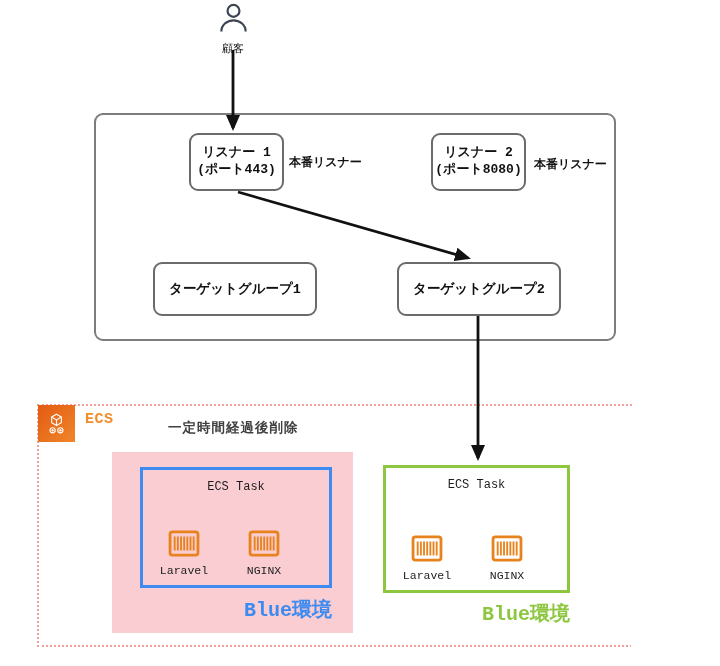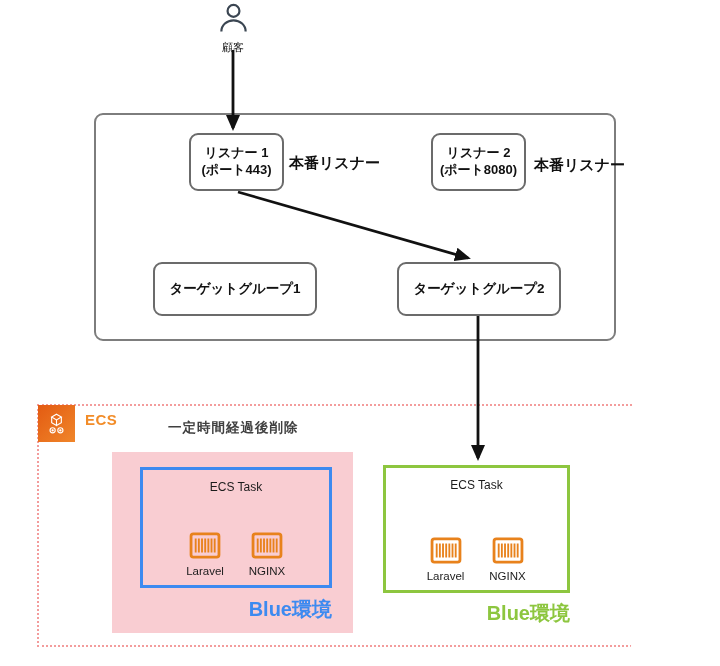--- a/index.html
+++ b/index.html
@@ -1,38 +1,38 @@
 <!DOCTYPE html>
 <html><head>
 <meta charset="utf-8">
 <style>
   html,body{margin:0;padding:0;background:#fff;}
   #canvas{
     position:relative;width:632px;height:666px;background:#ffffff;
-    font-family:Liberation Sans, sans-serif;color:#111;overflow:hidden;border-radius:27px;
+    font-family:Liberation Mono, monospace;color:#111;overflow:hidden;border-radius:27px;
   }
   .abs{position:absolute;}
   
   .alb-box{
     left:94px;top:113px;width:522px;height:228px;
     border:2px solid #7d7d7d;border-radius:9px;background:#fff;box-sizing:border-box;
   }
   .alb-title{
     left:94px;top:114px;width:522px;text-align:center;
     font-size:15px;font-weight:bold;letter-spacing:.5px;
   }
   .node{
     border:2px solid #6b6b6b;border-radius:9px;background:#fff;box-sizing:border-box;
     display:flex;align-items:center;justify-content:center;text-align:center;
     font-weight:bold;
   }
   .listener{width:95px;height:58px;font-size:13px;line-height:1.3;justify-content:center;}
   .listener1{left:189px;top:133px;}
   .listener2{left:431px;top:133px;}
-  .note-label{font-size:15px;font-weight:bold;white-space:nowrap;}
+  .note-label{font-size:12px;font-weight:bold;white-space:nowrap;}
   .l1-note{left:289px;top:154px;}
   .l2-note{left:534px;top:156px;}
   .tg{width:164px;height:54px;font-size:13.5px;}
   .tg1{left:153px;top:262px;}
   .tg2{left:397px;top:262px;}
   
   .ecs-box{
     left:37px;top:404px;width:631px;height:243px;
     border:2px dotted #f39c9c;box-sizing:border-box;background:#fff;
   }
@@ -42,22 +42,22 @@
     display:flex;align-items:center;justify-content:center;
   }
   .ecs-label{left:85px;top:411px;font-size:15px;font-weight:600;color:#f28c28;letter-spacing:.5px;}
   .ecs-note{left:168px;top:419px;font-size:13.5px;font-weight:600;color:#404040;letter-spacing:1px;}
   .pink-region{left:112px;top:452px;width:241px;height:181px;background:#f9cdd2;}
   .task-box{box-sizing:border-box;}
   .blue-task{left:140px;top:467px;width:192px;height:121px;border:3px solid #3d8af0;}
   .green-task{left:383px;top:465px;width:187px;height:128px;border:3px solid #8dc63f;background:#fff;}
   .task-title{position:absolute;left:0;top:10px;width:100%;text-align:center;font-size:12px;color:#1c1c1c;}
   .container-row{
-    position:absolute;left:0;bottom:8px;width:100%;
-    display:flex;justify-content:center;
+    position:absolute;left:10px;bottom:8px;width:100%;
+    display:flex;gap:18px;
   }
   .container-item{display:flex;flex-direction:column;align-items:center;width:62px;}
   .container-item .clabel{font-size:11.5px;color:#1c1c1c;margin-top:2px;white-space:nowrap;}
   .env-label{font-size:20px;font-weight:bold;text-align:right;}
   .blue-env-label{left:140px;top:596px;width:192px;color:#3d8af0;}
   .green-env-label{left:383px;top:600px;width:187px;color:#8dc63f;}
   .customer{left:212px;top:2px;width:42px;display:flex;flex-direction:column;align-items:center;}
   .customer .plabel{font-size:11px;color:#111;margin-top:1px;}
   #arrows{left:0;top:0;width:720px;height:666px;pointer-events:none;z-index:5;}
 </style>

